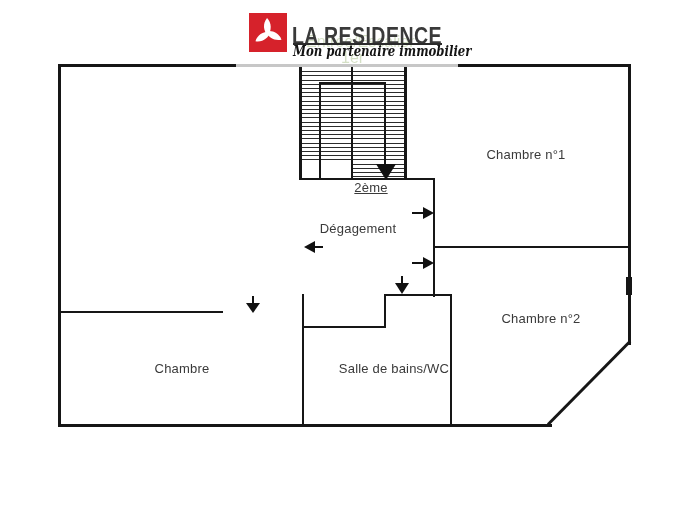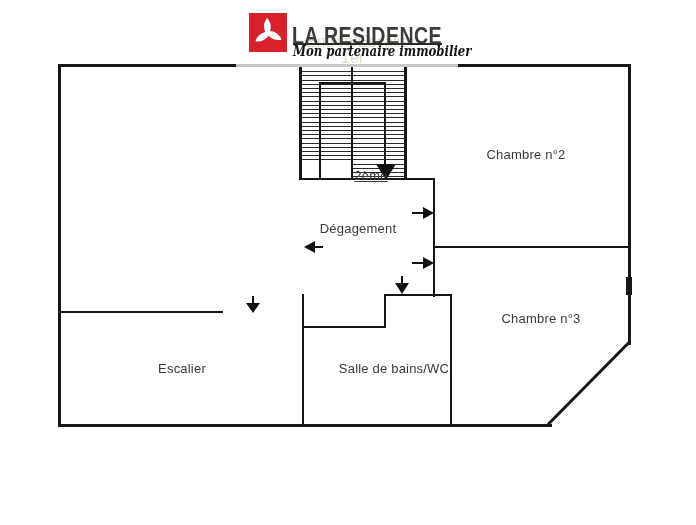--- a/index.html
+++ b/index.html
@@ -63,21 +63,21 @@
 
   
   .room-label{position:absolute;font-size:13px;color:#3a3a3a;text-align:center;
     letter-spacing:0.2px;z-index:4;}
   #lbl-sejour{left:112px;top:197px;width:100px;}
   #lbl-chambre1{left:466px;top:147px;width:120px;}
   #lbl-degagement{left:298px;top:221px;width:120px;}
   #lbl-chambre2{left:481px;top:311px;width:120px;}
   #lbl-cuisine{left:132px;top:361px;width:100px;}
   #lbl-sdb{left:324px;top:361px;width:140px;}
-  #lbl-2eme{left:331px;top:168px;width:80px;text-decoration:underline;}
+  #lbl-2eme{left:331px;top:180px;width:80px;text-decoration:underline;}
 
   
   .hidden-label{position:absolute;font-size:16px;color:#4d7c0f;z-index:1;white-space:nowrap;}
   #hidden-entry{left:306px;top:33px;}
   #hidden-floor{left:309px;top:49px;margin-left:32px;}
 
   
   #logo-overlay{left:236px;top:0;width:222px;height:67px;
     background:rgba(255,255,255,0.76);z-index:10;}
   #brand-icon-box{left:249px;top:13px;width:38px;height:39px;background:#d6222b;z-index:11;
@@ -128,24 +128,24 @@
   <div class="head" id="arrow-chambre1-head"></div>
   <div class="shaft" id="arrow-chambre2-shaft"></div>
   <div class="head" id="arrow-chambre2-head"></div>
   <div class="shaft" id="arrow-sejour-shaft"></div>
   <div class="head" id="arrow-sejour-head"></div>
   <div class="shaft" id="arrow-bathroom-shaft"></div>
   <div class="head" id="arrow-bathroom-head"></div>
   <div class="shaft" id="arrow-cuisine-shaft"></div>
   <div class="head" id="arrow-cuisine-head"></div>
 
-  <div class="room-label" id="lbl-chambre1">Chambre n°2</div>
+  <div class="room-label" id="lbl-chambre1">Chambre n°1</div>
   <div class="room-label" id="lbl-degagement">Dégagement</div>
-  <div class="room-label" id="lbl-chambre2">Chambre n°3</div>
-  <div class="room-label" id="lbl-cuisine">Escalier</div>
+  <div class="room-label" id="lbl-chambre2">Chambre n°2</div>
+  <div class="room-label" id="lbl-cuisine">Chambre</div>
   <div class="room-label" id="lbl-sdb">Salle de bains/WC</div>
   <div class="room-label" id="lbl-2eme">2ème</div>
 
   <div class="abs" id="logo-overlay"></div>
   <div class="abs" id="brand-icon-box" style="background: rgb(214, 34, 43);">
     <svg width="30" height="32" viewBox="-16 -17 32 34">
       <g fill="#ffffff">
         <path d="M0,3 C-5,-2 -6,-10 -1,-16 C4,-11 4,-3 0,3 Z"></path>
         <path d="M0,3 C-5,-2 -6,-10 -1,-16 C4,-11 4,-3 0,3 Z" transform="rotate(120)"></path>
         <path d="M0,3 C-5,-2 -6,-10 -1,-16 C4,-11 4,-3 0,3 Z" transform="rotate(240)"></path>

